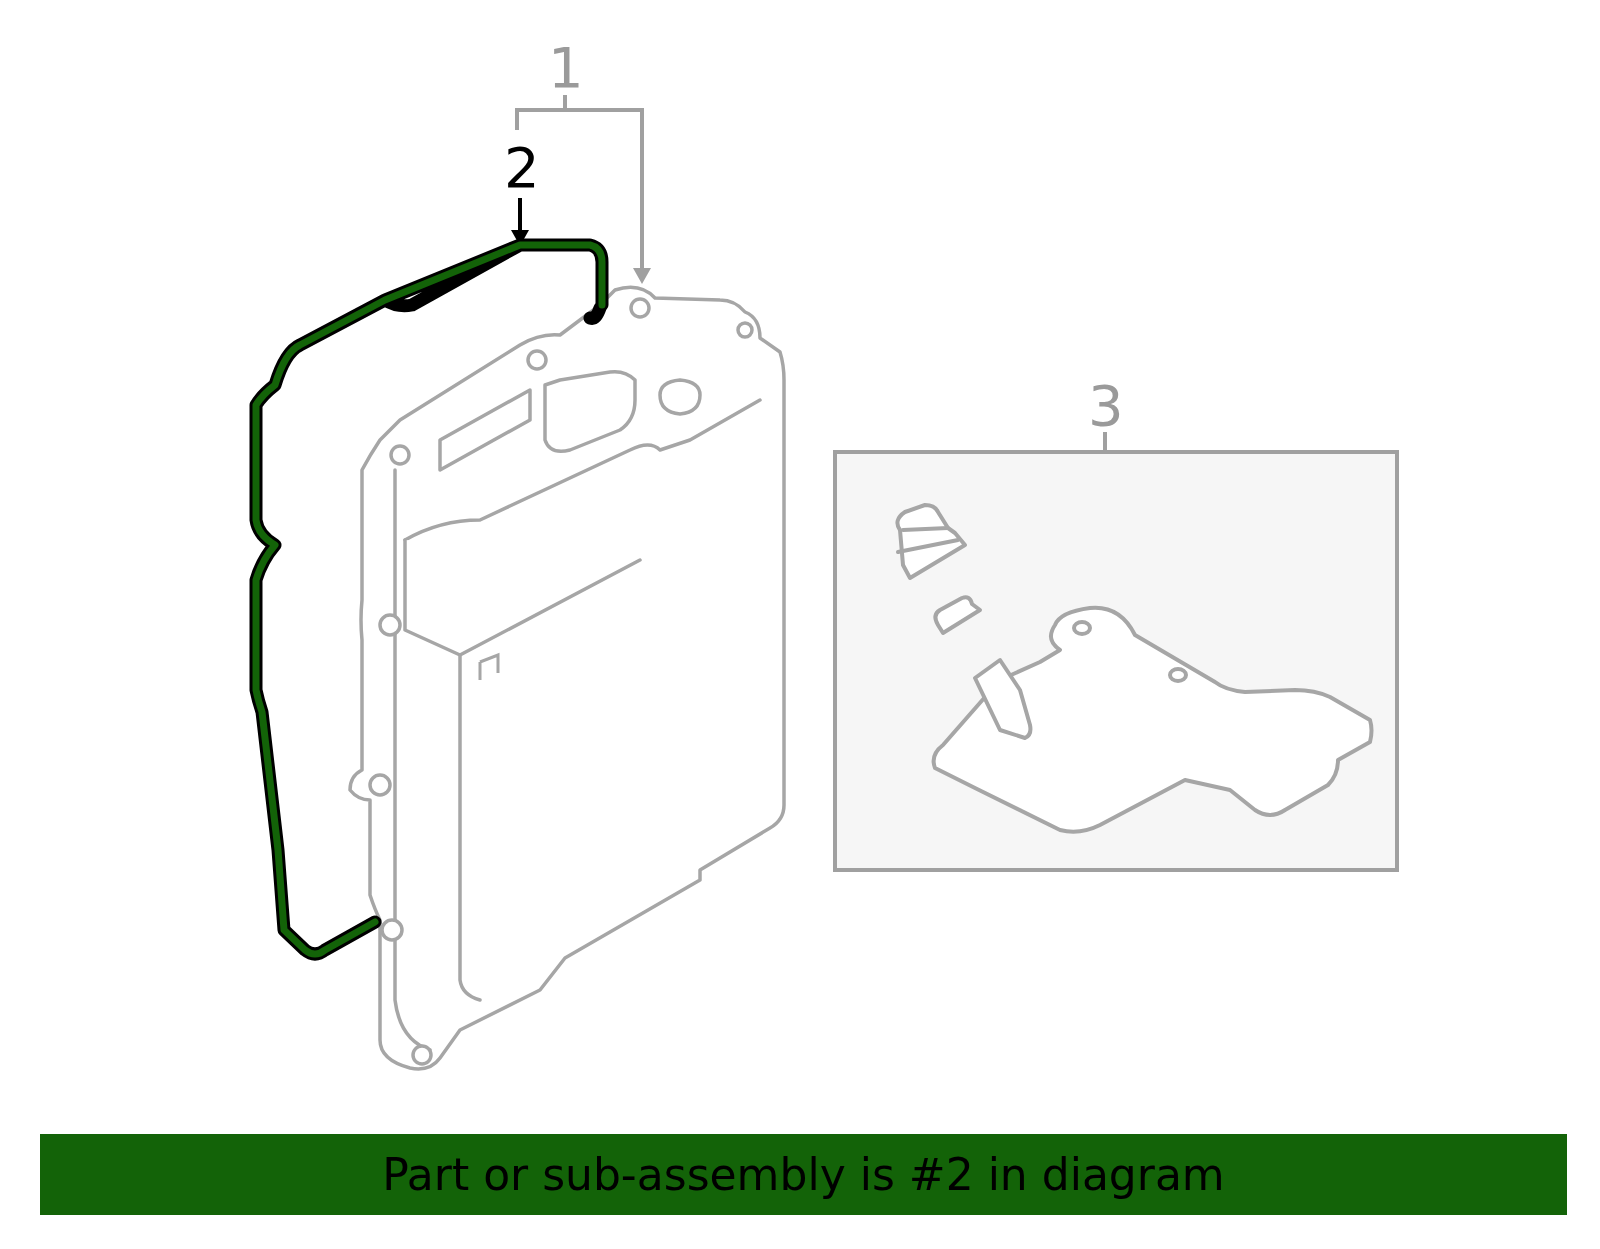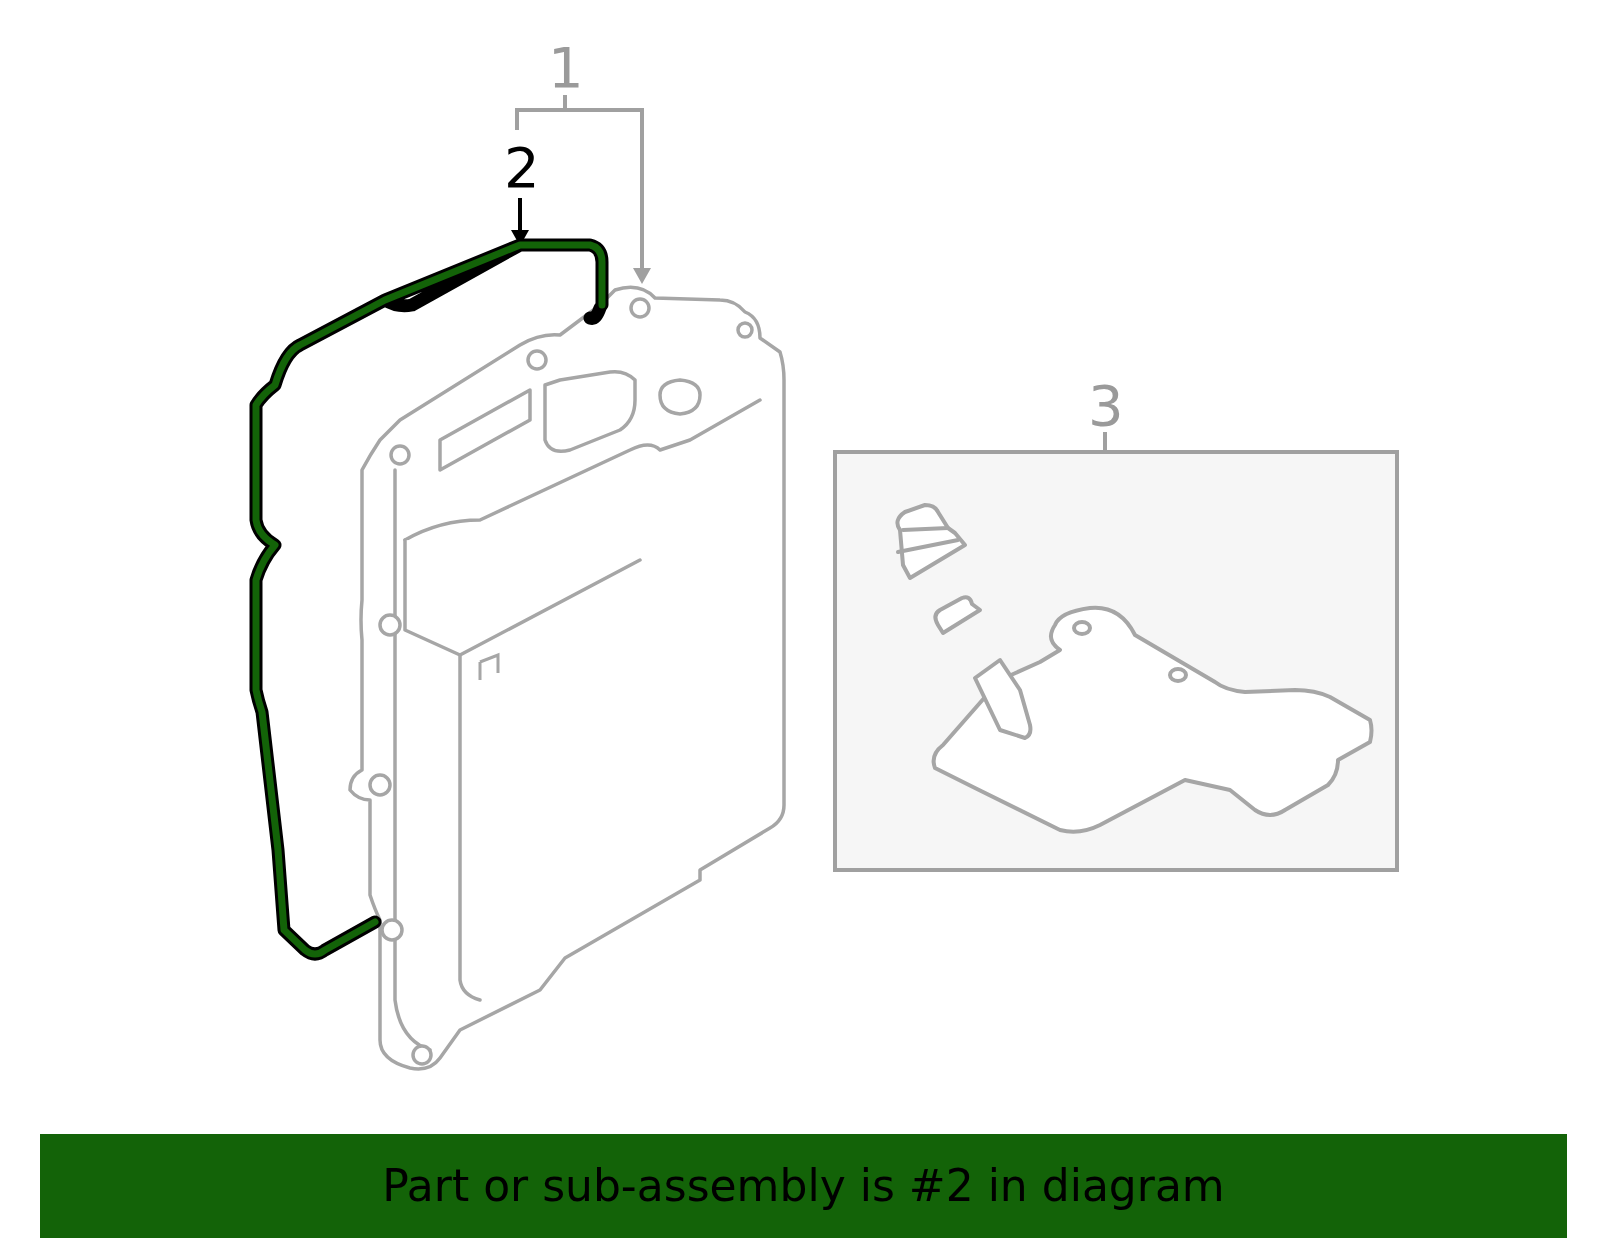--- a/index.html
+++ b/index.html
@@ -1,21 +1,21 @@
 <!DOCTYPE html>
 <html><head>
 <meta charset="utf-8">
 <style>
   html, body { margin:0; padding:0; background:#ffffff; }
   body { width:1600px; height:1249px; position:relative; overflow:hidden; font-family:"DejaVu Sans", sans-serif; }
   .diagram { position:absolute; left:0; top:0; width:1600px; height:1100px; }
   .callout { position:absolute; font-family:"DejaVu Sans", sans-serif; font-size:56px; line-height:1; }
   .callout.gray { color:#9a9a9a; }
   .callout.black { color:#000000; }
-  .banner { position:absolute; left:40px; top:1134px; width:1527px; height:104px; background:#136308;
+  .banner { position:absolute; left:40px; top:1134px; width:1527px; height:81px; background:#136308;
             display:flex; flex-direction:column; align-items:center; justify-content:center; }
   .banner-line { font-family:"DejaVu Sans", sans-serif; font-size:44px; line-height:50px; color:#000000; white-space:nowrap; }
 </style>
 </head>
 <body>
 
 <div class="diagram">
   <svg width="1600" height="1100" viewBox="0 0 1600 1100" xmlns="http://www.w3.org/2000/svg">
 
     <g stroke="#a0a0a0" stroke-width="4" fill="none">

